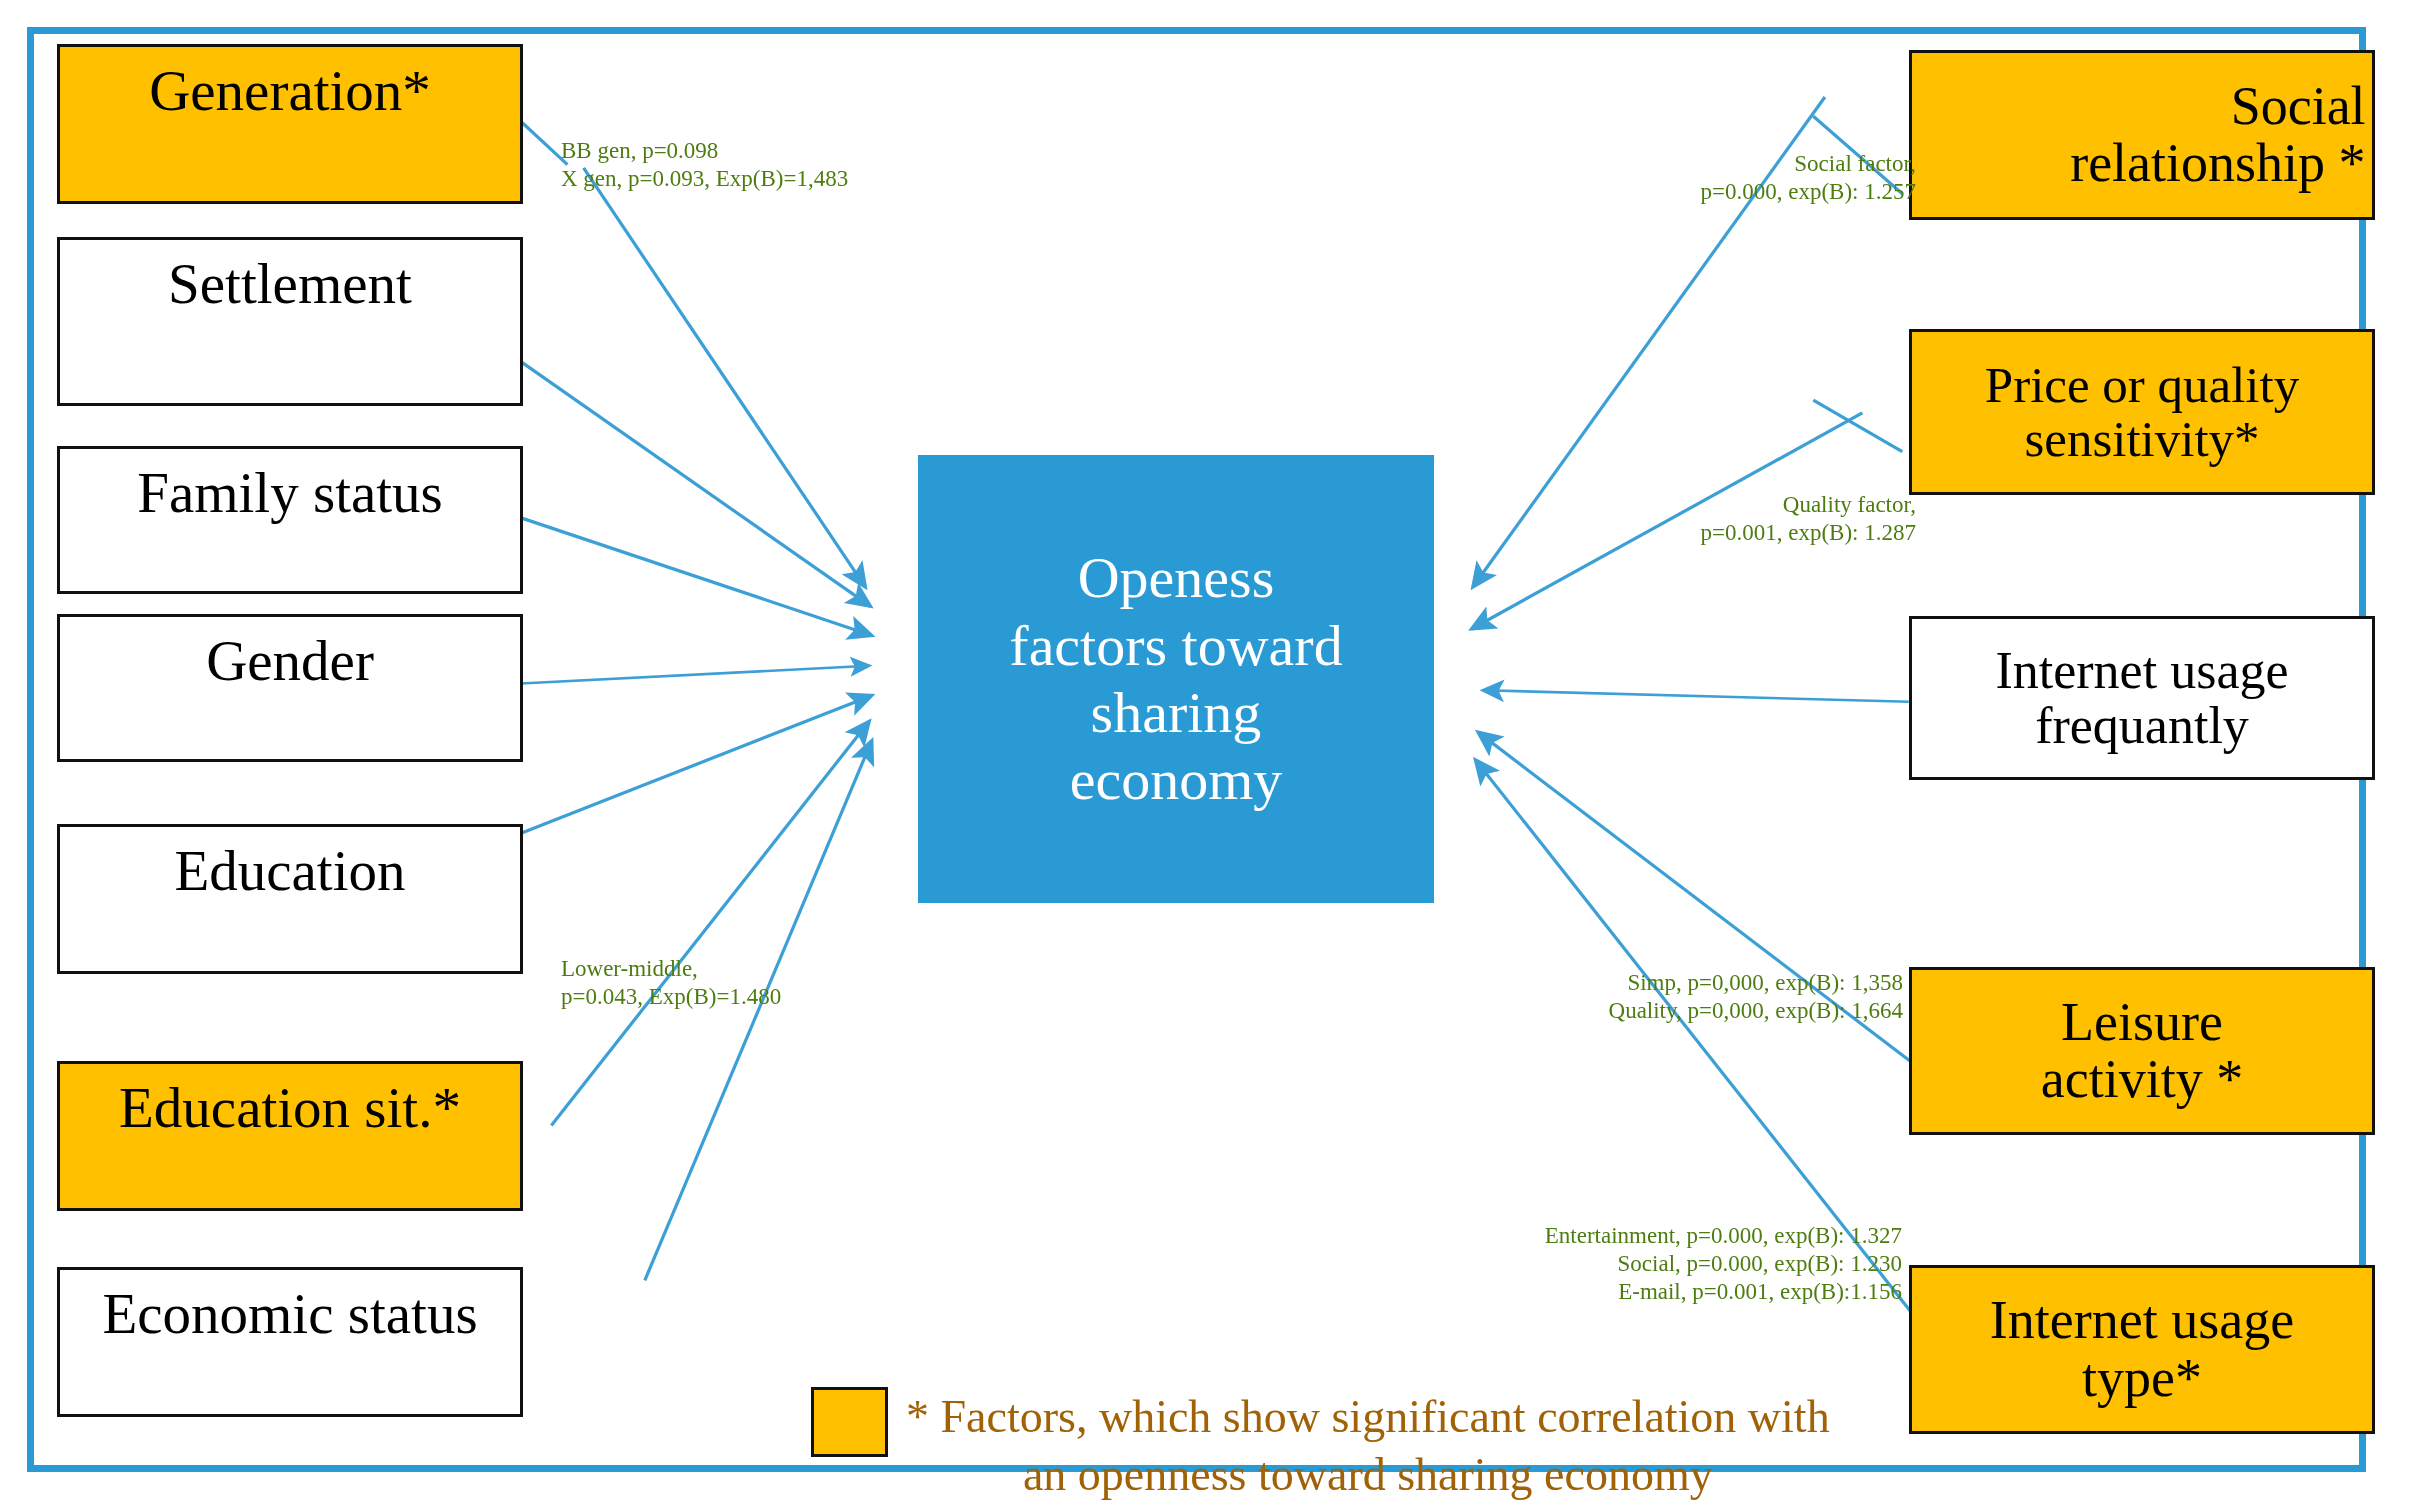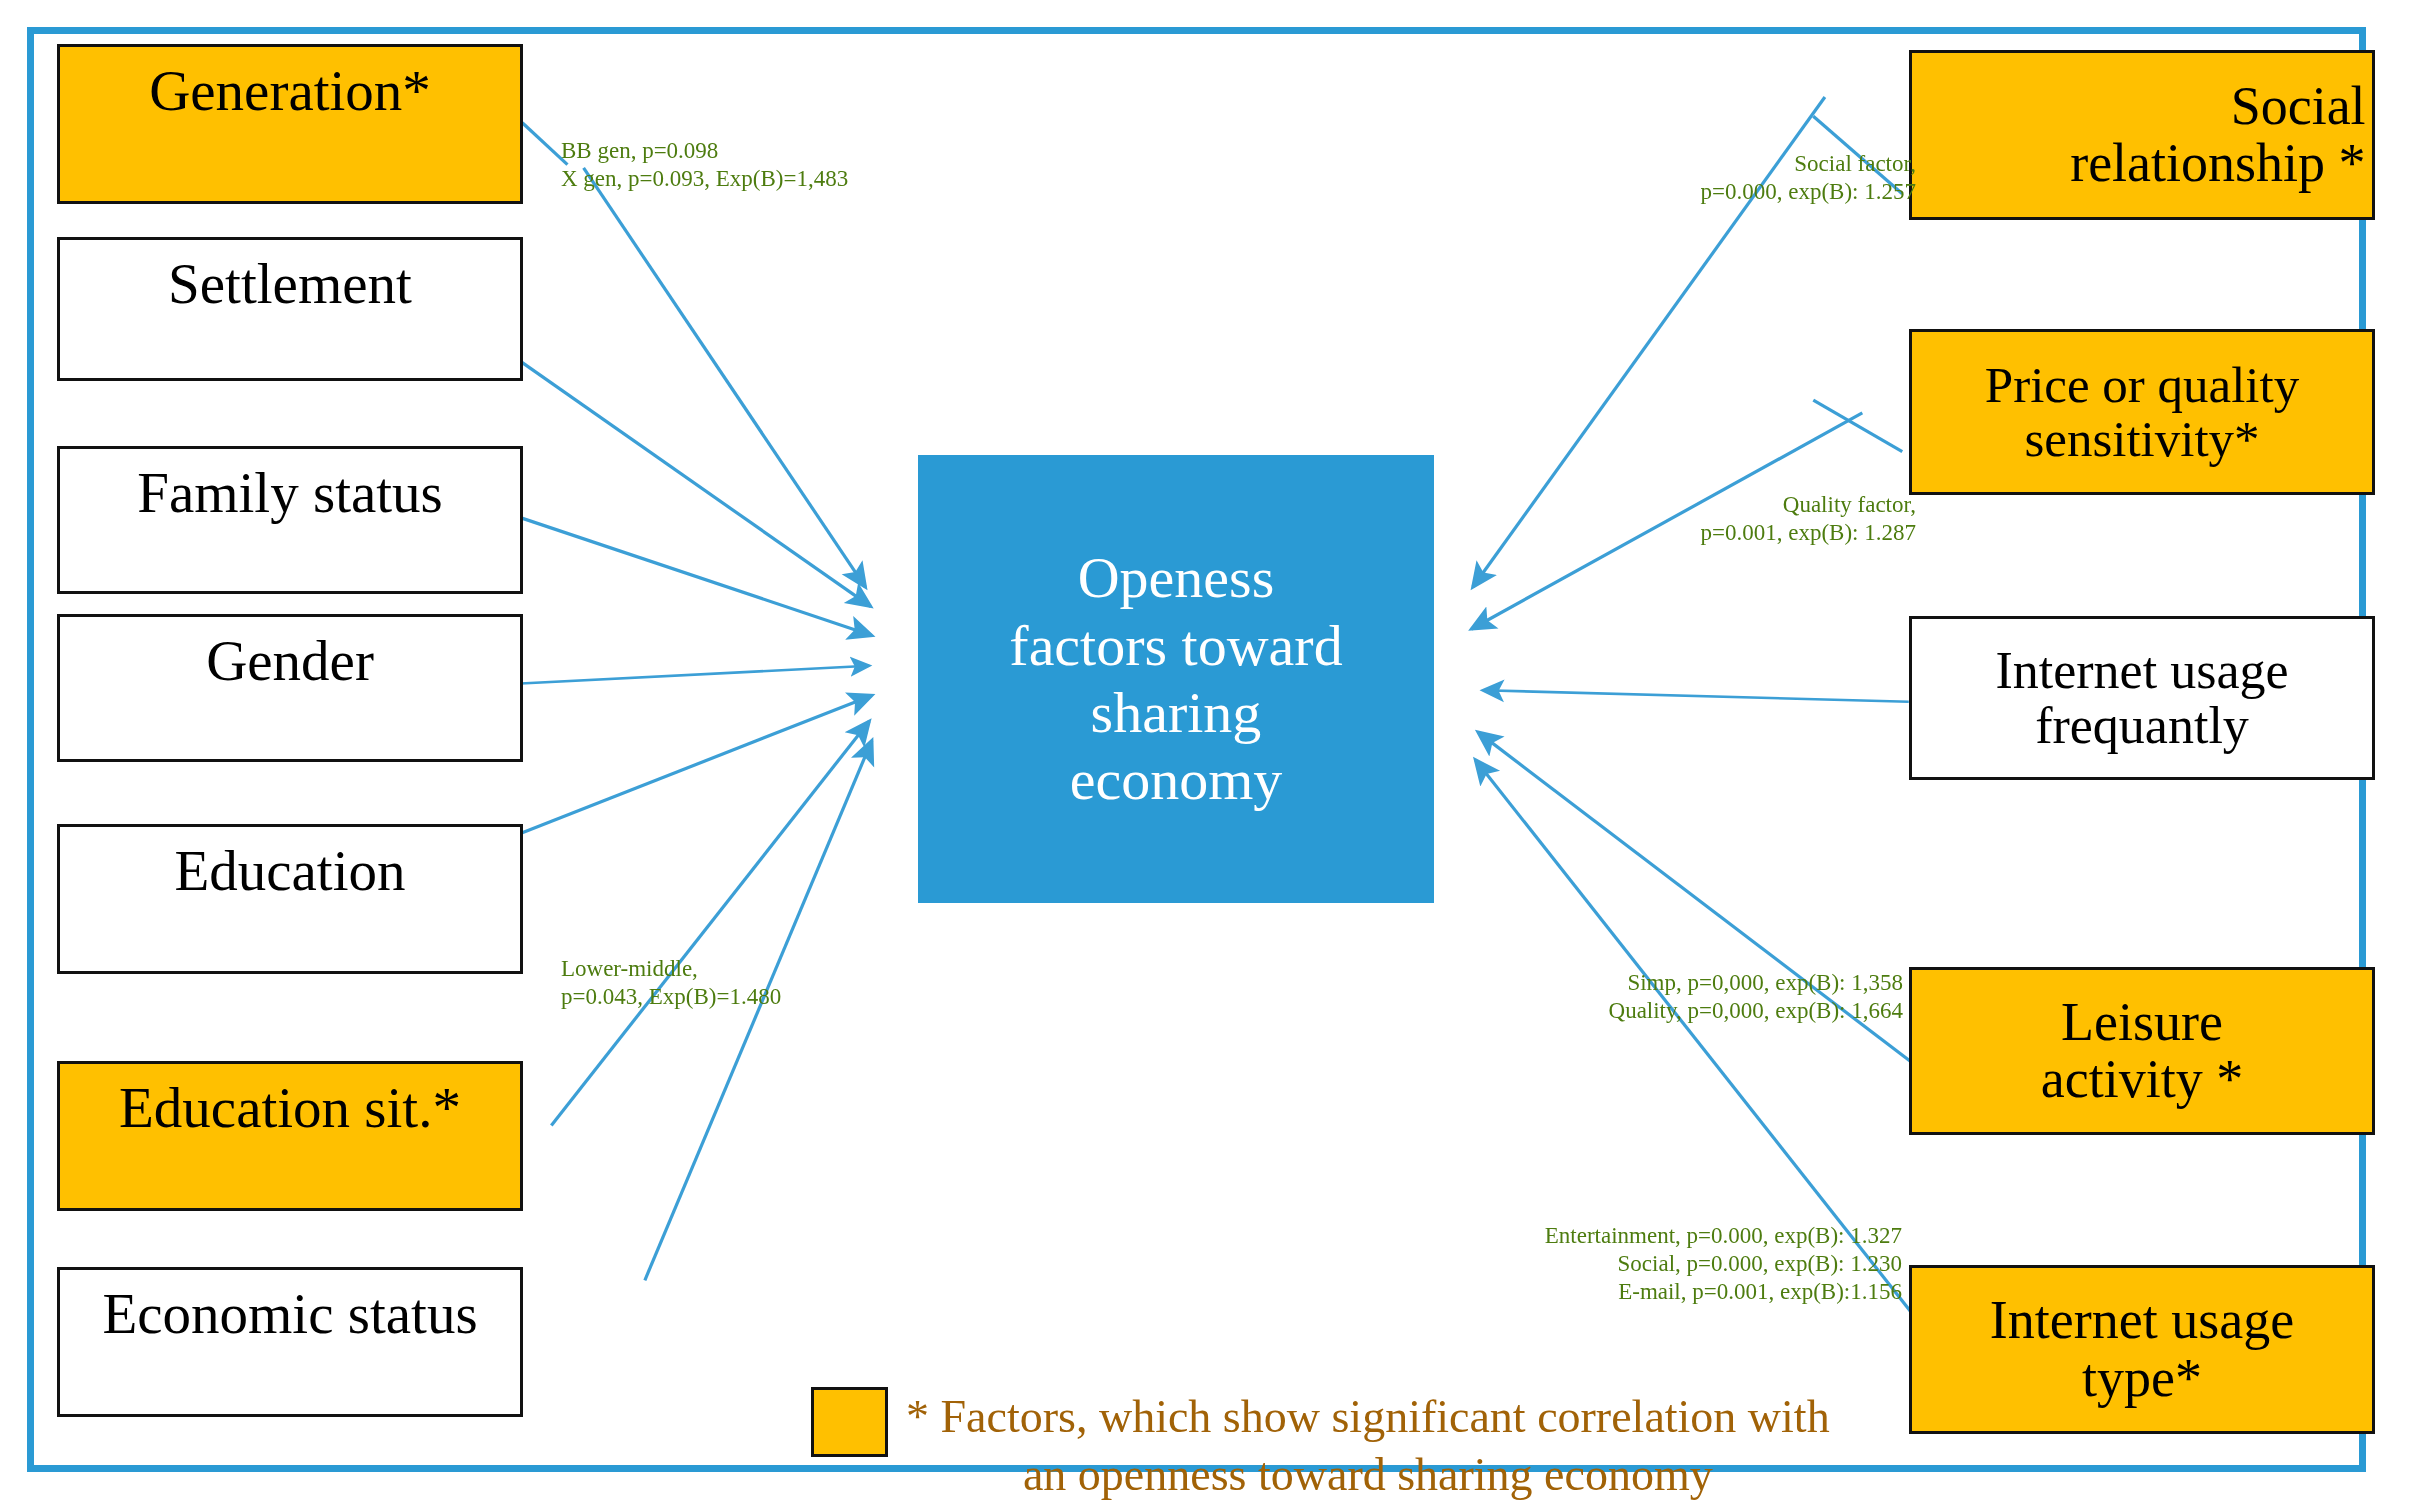--- a/index.html
+++ b/index.html
@@ -148,21 +148,21 @@
       <line x1="2960" y1="1088" x2="2300" y2="1070" marker-end="url(#ahf)" stroke-width="4"></line>
       <line x1="2962" y1="1645" x2="2292" y2="1135" marker-end="url(#ah)"></line>
       <line x1="2980" y1="2055" x2="2288" y2="1178" marker-end="url(#ah)"></line>
     </g>
   </svg>
 
   <div class="node highlight pad-top" style="left:57px; top:44px; width:466px; height:160px; font-size:57px;">
     <span class="lbl">Generation*</span>
   </div>
 
-  <div class="node pad-top" style="left:57px; top:237px; width:466px; height:144px; font-size:57px;">
+  <div class="node pad-top" style="left:57px; top:237px; width:466px; height:169px; font-size:57px;">
     <span class="lbl">Settlement</span>
   </div>
 
   <div class="node pad-top" style="left:57px; top:446px; width:466px; height:148px; font-size:57px;">
     <span class="lbl">Family status</span>
   </div>
 
   <div class="node pad-top" style="left:57px; top:614px; width:466px; height:148px; font-size:57px;">
     <span class="lbl">Gender</span>
   </div>

